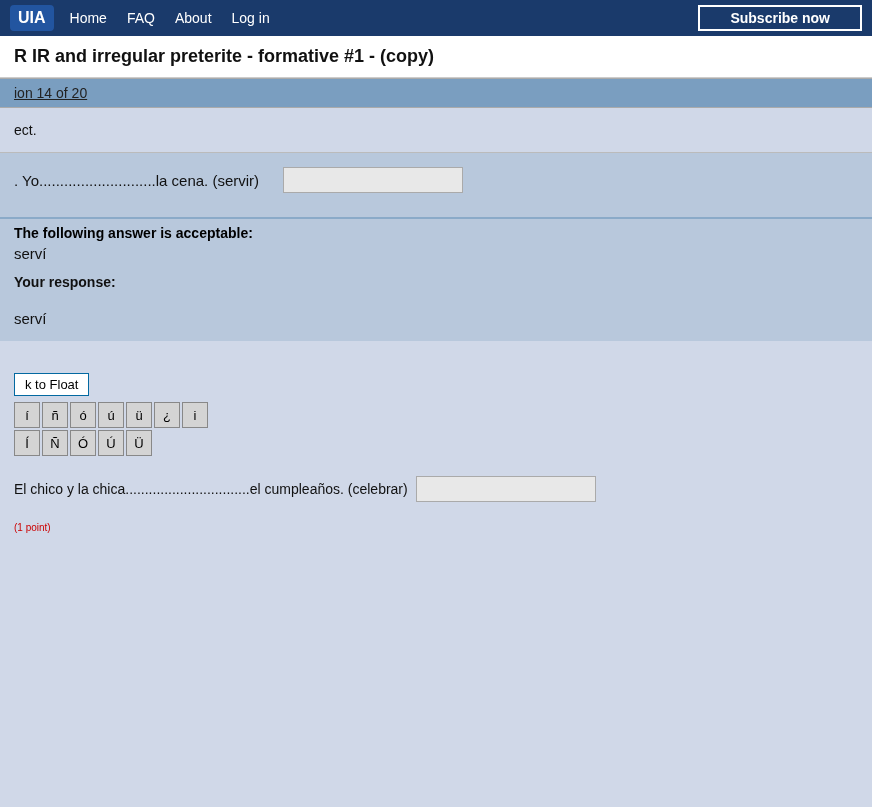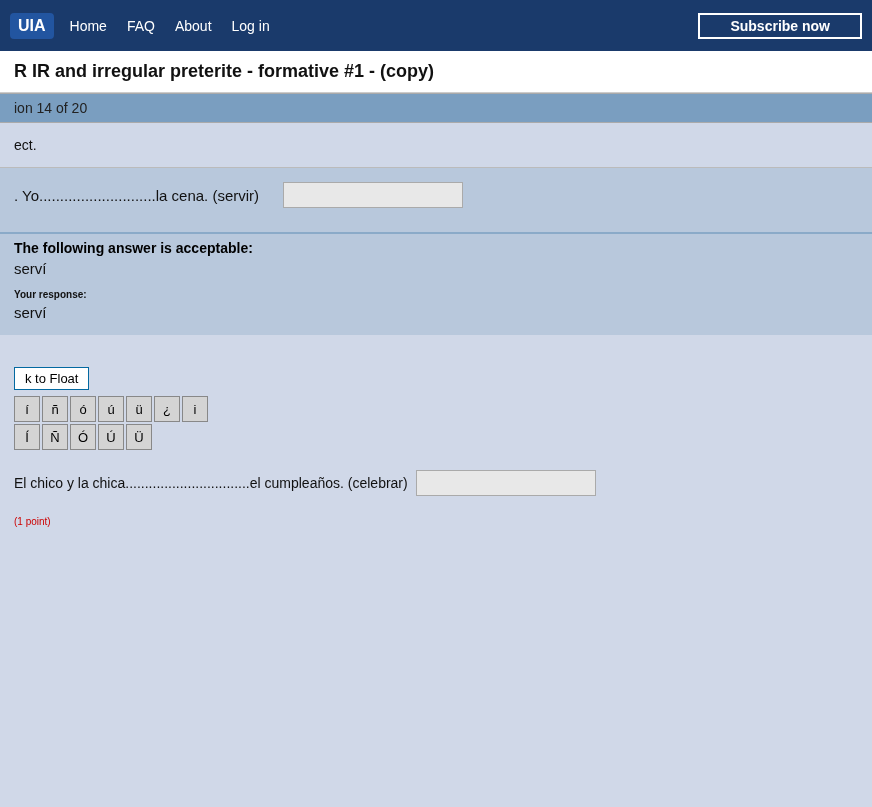--- a/index.html
+++ b/index.html
@@ -4,21 +4,21 @@
   <style>
     * { margin: 0; padding: 0; box-sizing: border-box; }
     body { font-family: Arial, sans-serif; font-size: 14px; background: #d0d8e8; width: 872px; }
 
     
     .navbar {
       background: #1a3a6b;
       display: flex;
       align-items: center;
       padding: 0 10px;
-      height: 51px;
+      height: 36px;
     }
     .navbar-logo {
       background: #2255a0;
       color: #fff;
       font-weight: bold;
       font-size: 16px;
       padding: 4px 8px;
       border-radius: 4px;
       margin-right: 16px;
     }
@@ -53,20 +53,21 @@
     }
 
     
     .question-bar {
       background: #7a9ec0;
       padding: 6px 14px;
       color: #222;
       font-size: 14px;
       border-top: 1px solid #aaa;
       border-bottom: 1px solid #aaa;
+      text-decoration: underline;
     }
 
     
     .section-label {
       background: #d0d8e8;
       padding: 14px 14px;
       font-size: 14px;
       color: #111;
       border-bottom: 1px solid #bbb;
     }
@@ -105,22 +106,22 @@
       margin-bottom: 4px;
       color: #000000;
     }
     .feedback-value {
       font-size: 15px;
       color: #111;
       margin-bottom: 12px;
     }
     .feedback-response-label {
       font-weight: bold;
-      font-size: 10px;
-      margin-bottom: 4px;
+      font-size: 14px;
+      margin-bottom: 20px;
       color: #111;
     }
     .feedback-response-value {
       font-size: 15px;
       color: #111;
     }
 
     
     .gap {
       background: #d0d8e8;

